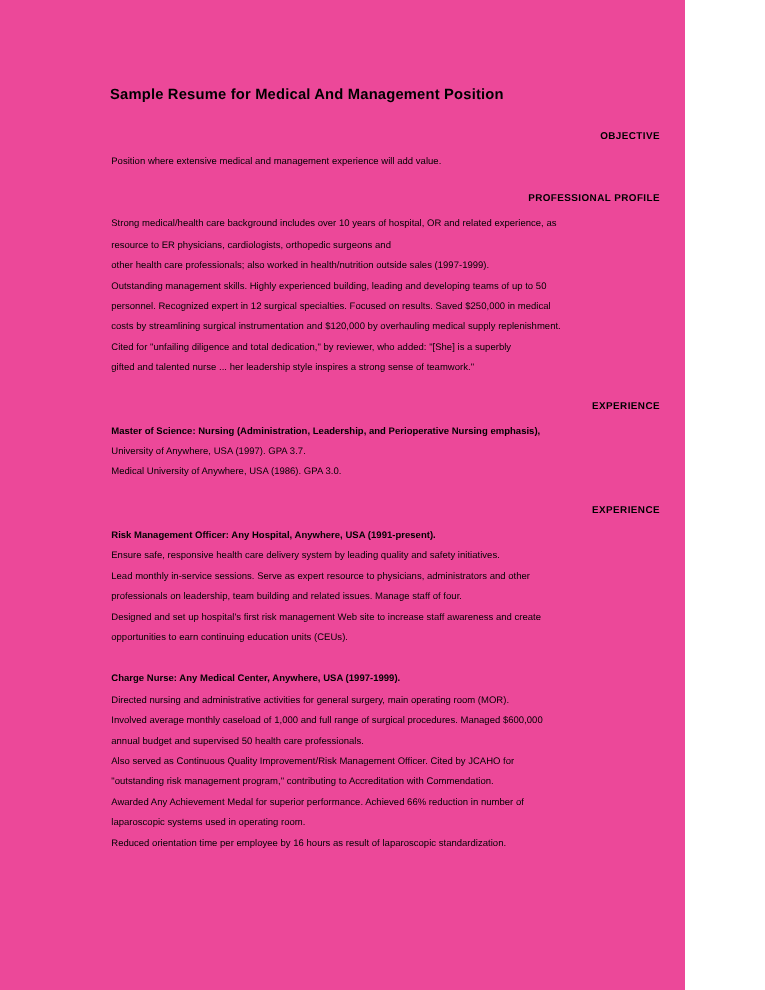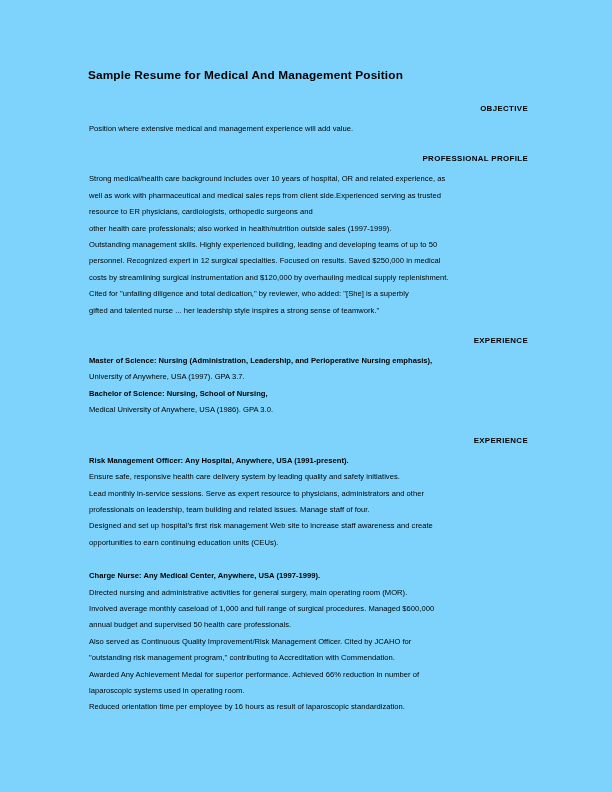--- a/index.html
+++ b/index.html
@@ -2,23 +2,23 @@
 <html><head>
 <meta charset="utf-8">
 <style>
   html, body {
     margin: 0;
     padding: 0;
     background: #ffffff;
   }
   .page {
     position: relative;
-    width: 612px;
+    width: 548px;
     height: 792px;
-    background: #7dd3fc;
+    background: #ec4899;
     overflow: hidden;
     font-family: "Liberation Sans", sans-serif;
     color: #000000;
     -webkit-font-smoothing: none;
   }
   .content {
     position: absolute;
     left: 88px;
     top: 68px;
     width: 440px;
@@ -61,35 +61,33 @@
     <h1 class="doc-title">Sample Resume for Medical And Management Position</h1>
     <div id="sections-root">
         <div class="section">
           <div class="section-heading">OBJECTIVE</div>
           <div class="line">Position where extensive medical and management experience will add value.</div>
         </div>
         <div style="height: 17px;"></div>
         <div class="section">
           <div class="section-heading">PROFESSIONAL PROFILE</div>
           <div class="line">Strong medical/health care background includes over 10 years of hospital, OR and related experience, as</div>
-          <div class="line">well as work with pharmaceutical and medical sales reps from client side.Experienced serving as trusted</div>
           <div class="line">resource to ER physicians, cardiologists, orthopedic surgeons and</div>
           <div class="line">other health care professionals; also worked in health/nutrition outside sales (1997-1999).</div>
           <div class="line">Outstanding management skills. Highly experienced building, leading and developing teams of up to 50</div>
           <div class="line">personnel. Recognized expert in 12 surgical specialties. Focused on results. Saved $250,000 in medical</div>
           <div class="line">costs by streamlining surgical instrumentation and $120,000 by overhauling medical supply replenishment.</div>
           <div class="line">Cited for "unfailing diligence and total dedication," by reviewer, who added: "[She] is a superbly</div>
           <div class="line">gifted and talented nurse ... her leadership style inspires a strong sense of teamwork."</div>
         </div>
         <div style="height: 17px;"></div>
         <div class="section">
           <div class="section-heading">EXPERIENCE</div>
           <div class="line bold">Master of Science: Nursing (Administration, Leadership, and Perioperative Nursing emphasis),</div>
           <div class="line">University of Anywhere, USA (1997). GPA 3.7.</div>
-          <div class="line bold">Bachelor of Science: Nursing, School of Nursing,</div>
           <div class="line">Medical University of Anywhere, USA (1986). GPA 3.0.</div>
         </div>
         <div style="height: 17px;"></div>
         <div class="section">
           <div class="section-heading">EXPERIENCE</div>
           <div class="line bold">Risk Management Officer: Any Hospital, Anywhere, USA (1991-present).</div>
           <div class="line">Ensure safe, responsive health care delivery system by leading quality and safety initiatives.</div>
           <div class="line">Lead monthly in-service sessions. Serve as expert resource to physicians, administrators and other</div>
           <div class="line">professionals on leadership, team building and related issues. Manage staff of four.</div>
           <div class="line">Designed and set up hospital's first risk management Web site to increase staff awareness and create</div>

